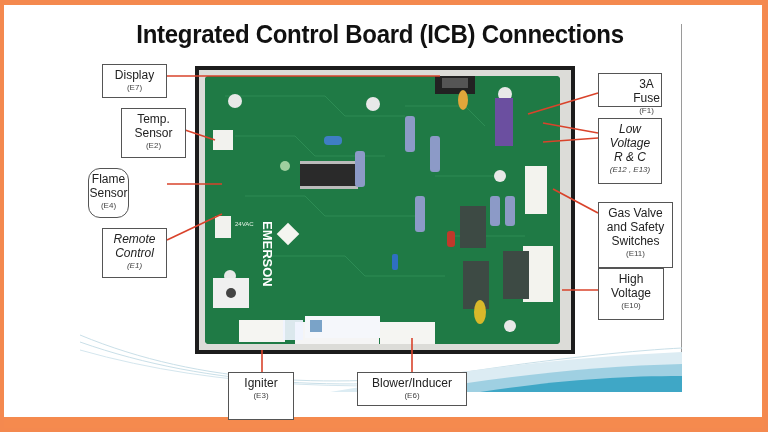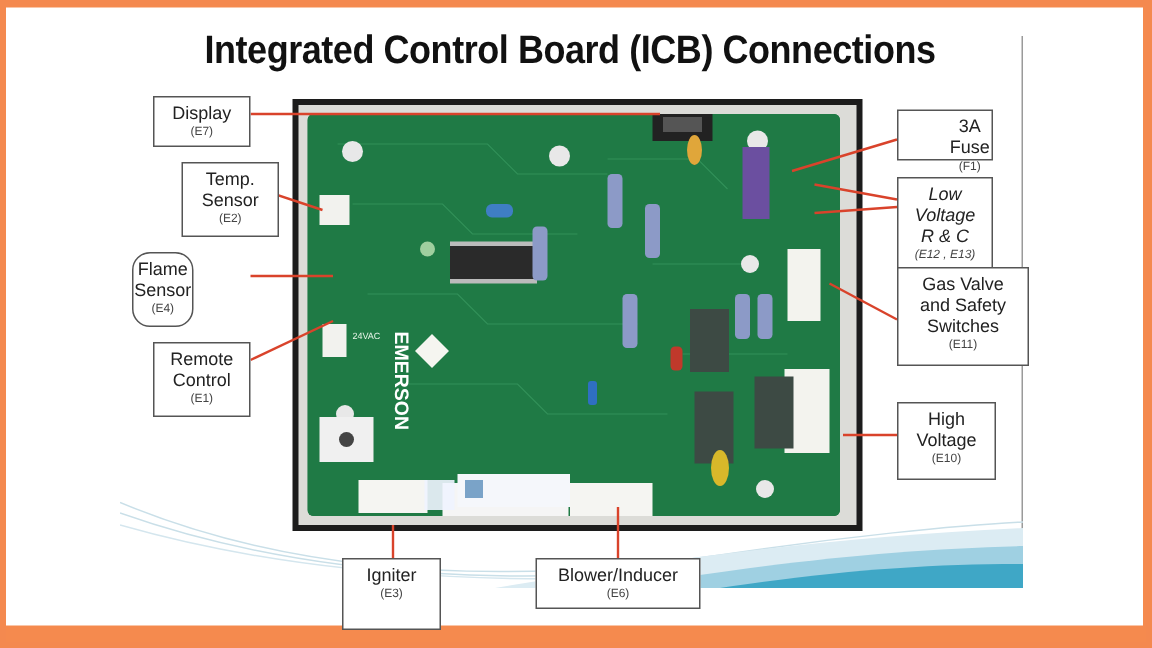--- a/index.html
+++ b/index.html
@@ -129,37 +129,37 @@
 <div class="label" style="left:102px;top:108px;width:65px;height:50px;margin-left:19px;">
   <span>Temp.</span><br>
   <span>Sensor</span>
   <span class="code">(E2)</span>
 </div>
 <div class="label" style="left:88px;top:168px;width:41px;height:50px;border-radius:12px;">
   <span>Flame</span><br>
   <span>Sensor</span>
   <span class="code">(E4)</span>
 </div>
-<div class="label" style="left:102px;top:228px;width:65px;height:50px;">
+<div class="label" style="left:102px;top:228px;width:65px;height:50px;font-style:italic;">
   <span>Remote</span><br>
   <span>Control</span>
   <span class="code">(E1)</span>
 </div>
 
 <div class="label" style="left:598px;top:73px;width:64px;height:34px;padding-left:33px;">
   <span>3A Fuse</span>
   <span class="code">(F1)</span>
 </div>
 <div class="label" style="left:598px;top:118px;width:64px;height:66px;font-style:italic;">
   <span>Low</span><br>
   <span>Voltage</span><br>
   <span>R &amp; C</span>
   <span class="code">(E12 , E13)</span>
 </div>
-<div class="label" style="left:598px;top:178px;width:88px;height:66px;">
+<div class="label" style="left:598px;top:202px;width:75px;height:66px;">
   <span>Gas Valve</span><br>
   <span>and Safety</span><br>
   <span>Switches</span>
   <span class="code">(E11)</span>
 </div>
 <div class="label" style="left:598px;top:268px;width:66px;height:52px;text-align:center;">
   <span>High</span><br>
   <span>Voltage</span>
   <span class="code">(E10)</span>
 </div>

